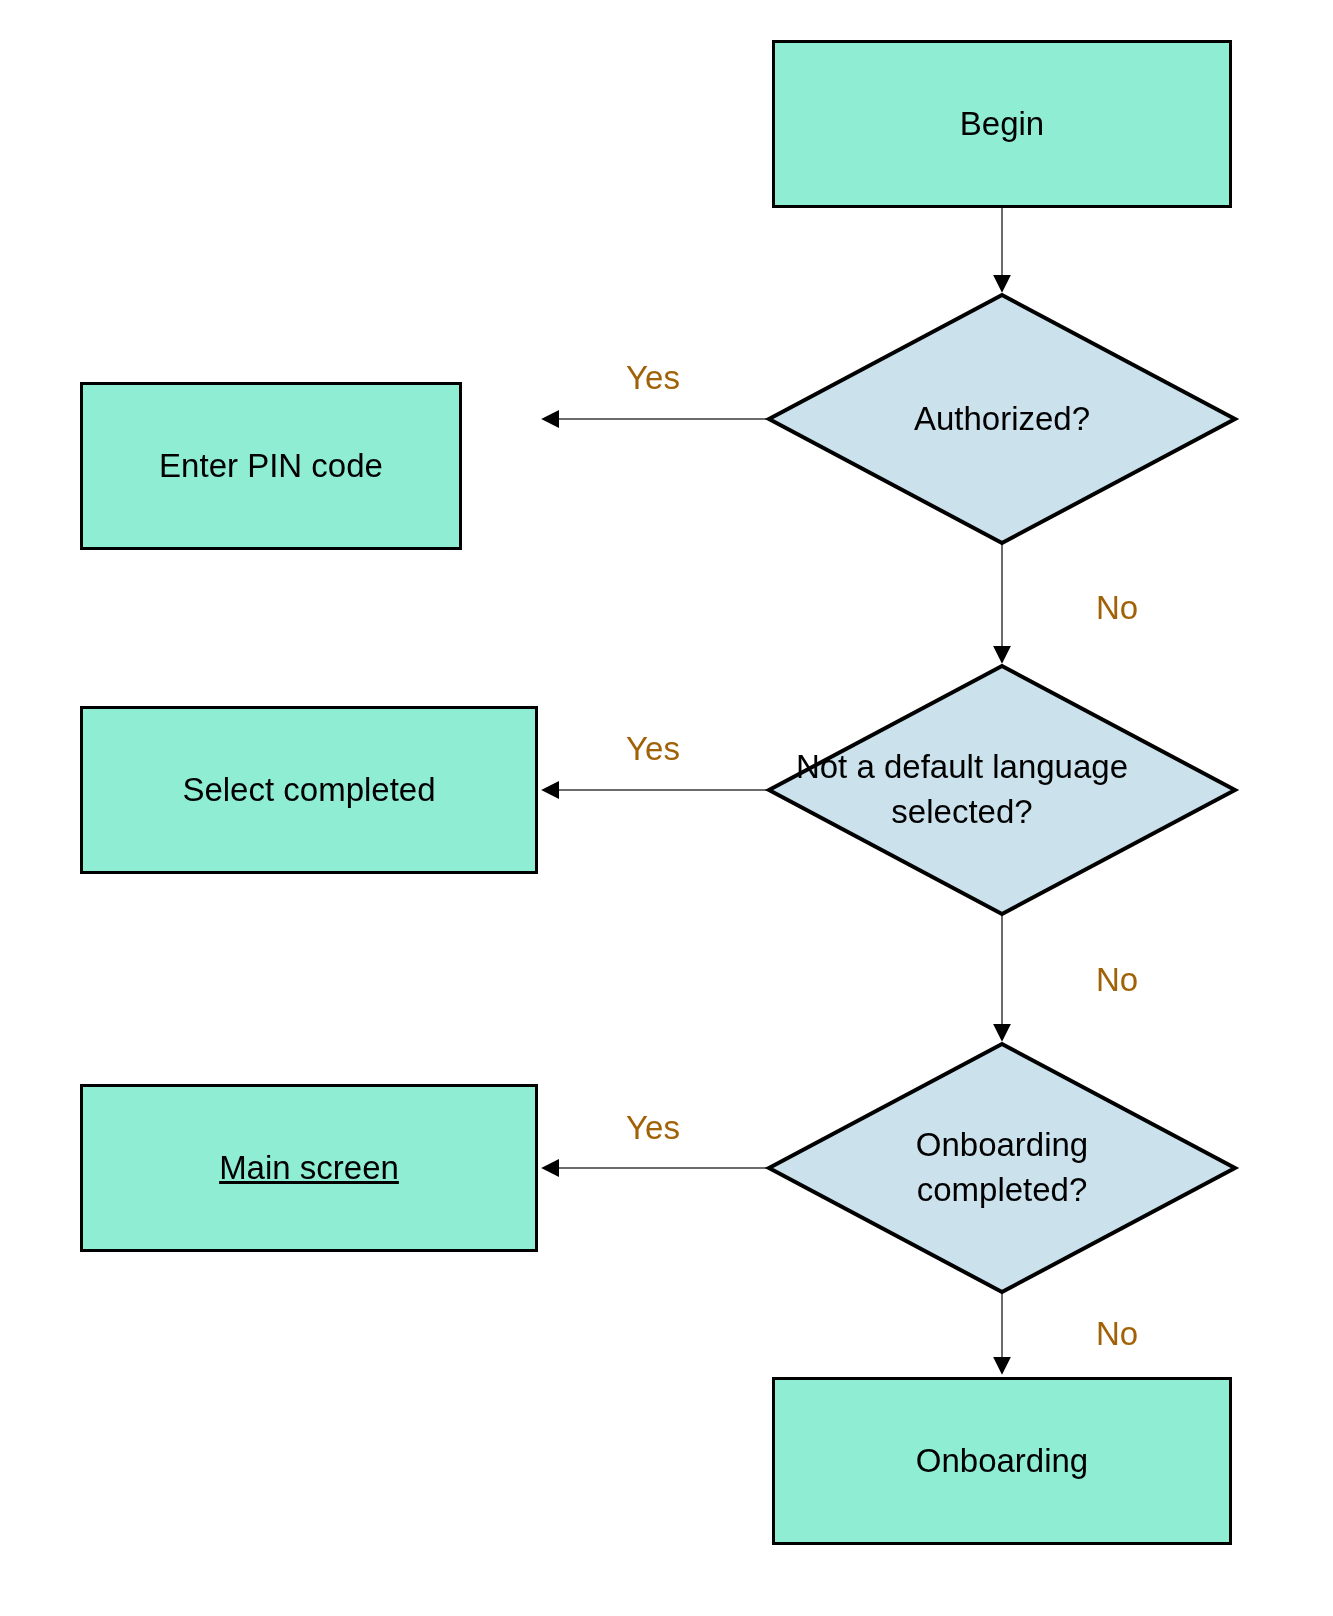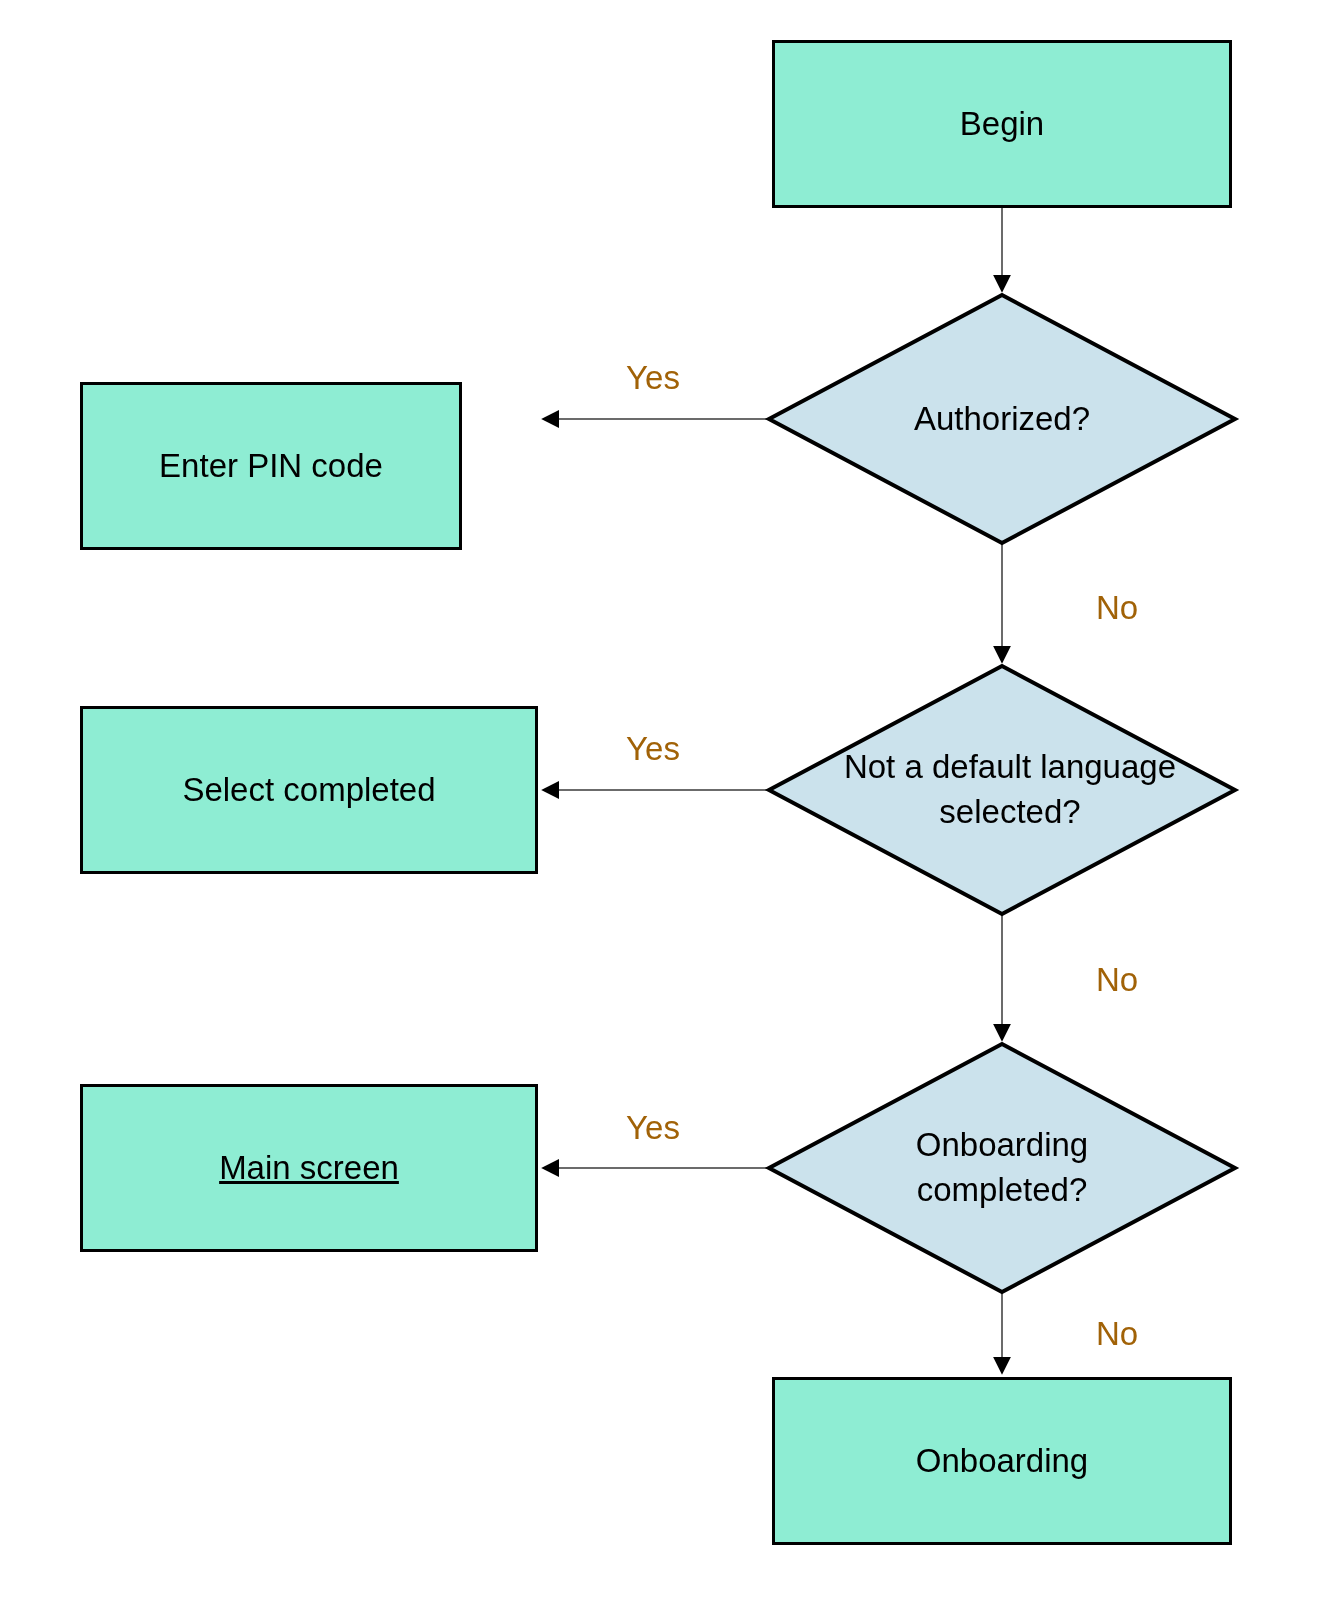--- a/index.html
+++ b/index.html
@@ -107,21 +107,21 @@
   <div class="node-rect" style="left:80px; top:1084px; width:458px; height:168px;text-decoration:underline;">
     <span>Main screen</span>
   </div>
 
   <div class="node-rect" style="left:772px; top:1377px; width:460px; height:168px;">
     <span>Onboarding</span>
   </div>
 
   <div class="diamond-label" style="left:782px; top:319px; width:440px; height:200px;">Authorized?</div>
 
-  <div class="diamond-label" style="left:790px; top:690px; width:440px; height:200px;">Not a default language
+  <div class="diamond-label" style="left:742px; top:690px; width:440px; height:200px;">Not a default language
 selected?</div>
 
   <div class="diamond-label" style="left:782px; top:1068px; width:440px; height:200px;">Onboarding
 completed?</div>
 
   <div class="edge-label" style="left:653px; top:378px;">Yes</div>
   <div class="edge-label" style="left:1117px; top:608px;">No</div>
 
   <div class="edge-label" style="left:653px; top:749px;">Yes</div>
   <div class="edge-label" style="left:1117px; top:980px;">No</div>

